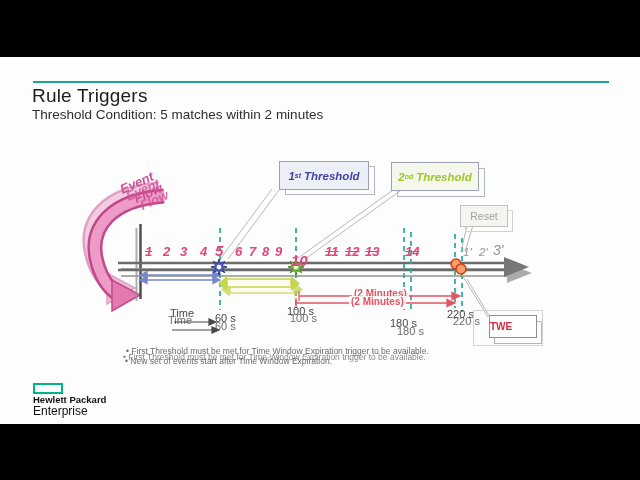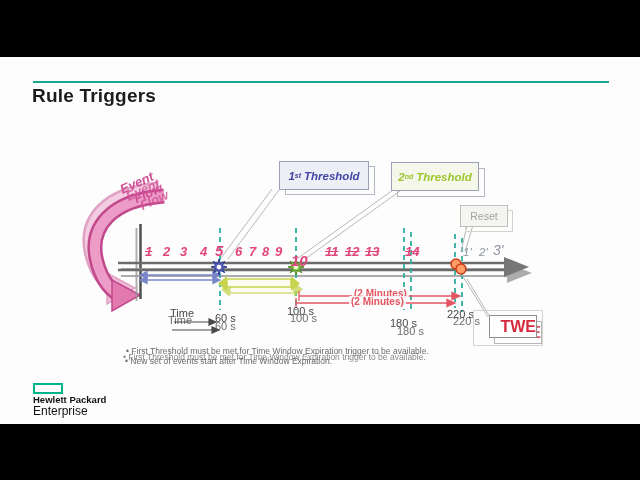--- a/index.html
+++ b/index.html
@@ -6,21 +6,21 @@
   body{
     width:640px;height:480px;background:#000;position:relative;overflow:hidden;
     font-family:"Liberation Sans", sans-serif;
   }
   .abs{position:absolute;}
   #slide{position:absolute;left:0;top:57px;width:640px;height:367px;background:#fdfdfd;}
   #stage{position:absolute;left:0;top:0;width:640px;height:480px;}
   #diagram-svg{position:absolute;left:0;top:0;width:640px;height:480px;}
 
   .accent-line{left:33px;top:81px;width:576px;height:2px;background:#17a78f;}
-  .title{left:32px;top:85px;font-size:19px;font-weight:bold;color:#1c1c1c;letter-spacing:.2px;}
+  .title{left:32px;top:85px;font-size:19px;font-weight:normal;color:#1c1c1c;letter-spacing:.2px;}
   .subtitle{left:32px;top:107px;font-size:13.5px;color:#2e2e2e;}
 
   .event-flow{font-size:13px;font-weight:bold;font-style:italic;color:#d14f96;
     transform:rotate(-24deg);transform-origin:left top;line-height:1.05;}
   .event-flow .l2{margin-left:9px;}
   .ghost{opacity:.8;}
 
   .callout-box{border:1px solid #9aa0b5;display:flex;align-items:center;justify-content:center;
     font-size:11.5px;font-weight:bold;font-style:italic;}
   .callout-box sup{font-size:7px;}
@@ -39,38 +39,39 @@
   .evnum{top:244px;font-size:13px;font-style:italic;font-weight:bold;color:#e0457b;}
   .evnum.big{top:242px;font-size:15px;}
   .crossed{text-decoration:line-through;}
   .primed{top:246px;font-size:11.5px;font-style:italic;color:#8d93a0;}
   .primed.big{top:242px;font-size:14px;}
 
   .tlabel{font-size:11px;color:#474747;}
   .minutes{font-size:10px;font-weight:bold;color:#e25563;background:rgba(255,255,255,.85);padding:0 2px;}
 
   .twe-box{width:46px;height:21px;border:1px solid #8f8f8f;background:#fff;display:flex;
-    align-items:center;justify-content:flex-end;font-size:16px;font-weight:bold;color:#d5293d;}
+    align-items:center;justify-content:flex-start;font-size:10px;font-weight:bold;color:#d5293d;}
   .twe-outer{left:473px;top:310px;width:68px;height:34px;border:1px solid #d3d3d3;}
 
   .note{font-size:8.5px;color:#6a6a6a;white-space:nowrap;line-height:1;}
   .note .u{}
 
   .hpe-rect{left:33px;top:383px;width:26px;height:7px;border:2.5px solid #00b388;}
   .hpe1{left:33px;top:394px;font-size:9.5px;font-weight:bold;color:#111;}
   .hpe2{left:33px;top:404px;font-size:12px;color:#111;}
 </style>
 </head>
 <body>
 
 <div id="stage">
   <div id="slide"></div>
 
   <div class="abs accent-line"></div>
   <div class="abs title">Rule Triggers</div>
+  <div class="abs subtitle">Threshold Condition: 5 matches within 2 minutes</div>
 
   <svg id="diagram-svg" viewBox="0 0 640 480" xmlns="http://www.w3.org/2000/svg">
     <defs>
       <polygon id="star8" points="8,0 3.2,1.3 5.7,5.7 1.3,3.2 0,8 -1.3,3.2 -5.7,5.7 -3.2,1.3 -8,0 -3.2,-1.3 -5.7,-5.7 -1.3,-3.2 0,-8 1.3,-3.2 5.7,-5.7 3.2,-1.3"></polygon>
     </defs>
 
     <g transform="translate(-5,-7)" opacity="0.5">
       <path d="M 164 196 C 110 200 90 228 96 258 C 100 277 109 289 119 295" stroke="#c2488c" stroke-width="15" fill="none"></path>
       <path d="M 164 196 C 110 200 90 228 96 258 C 100 277 109 289 119 295" stroke="#ec9cc6" stroke-width="10" fill="none"></path>
       <polygon points="112,280 112,311 140,295" fill="#e27ab0" stroke="#c2488c" stroke-width="1.5"></polygon>

